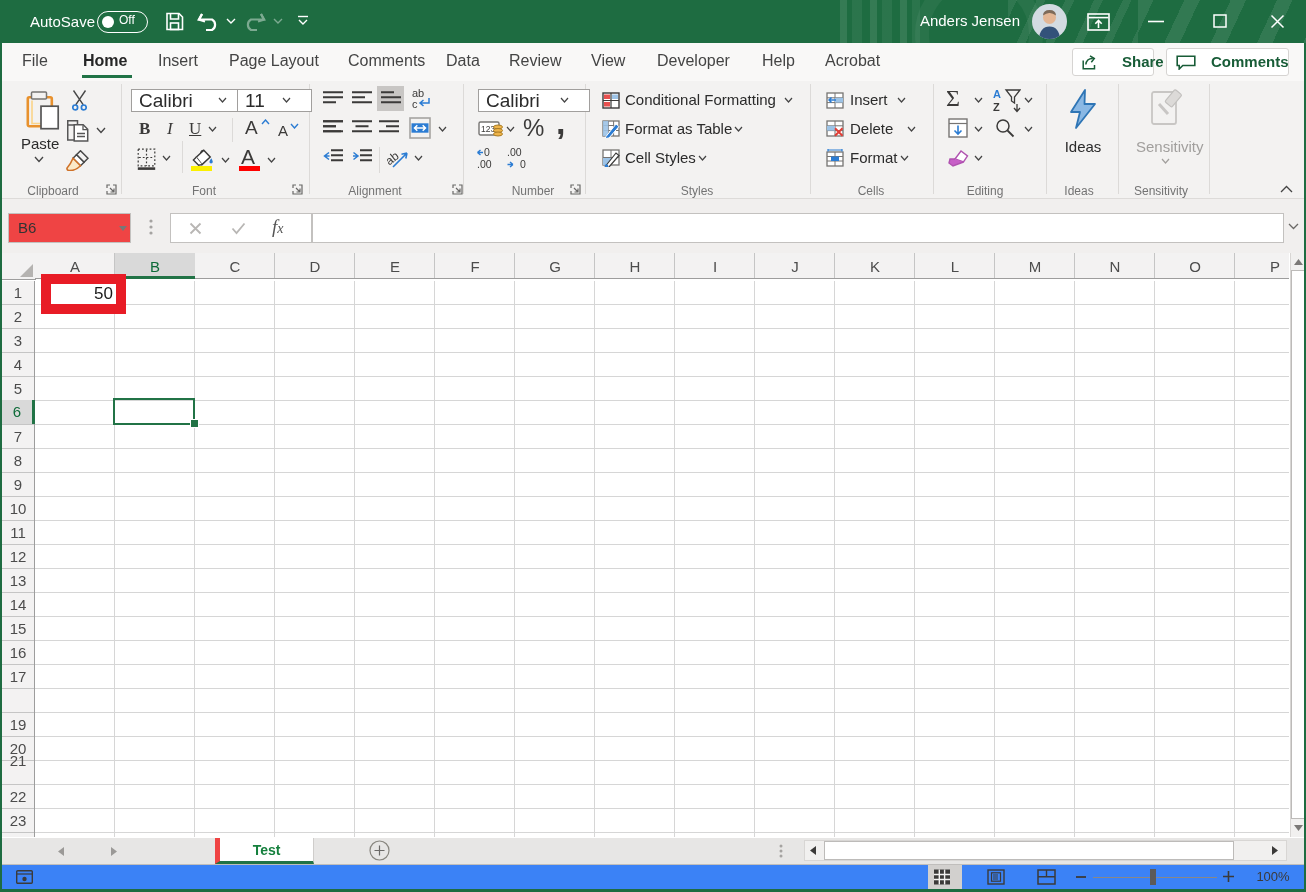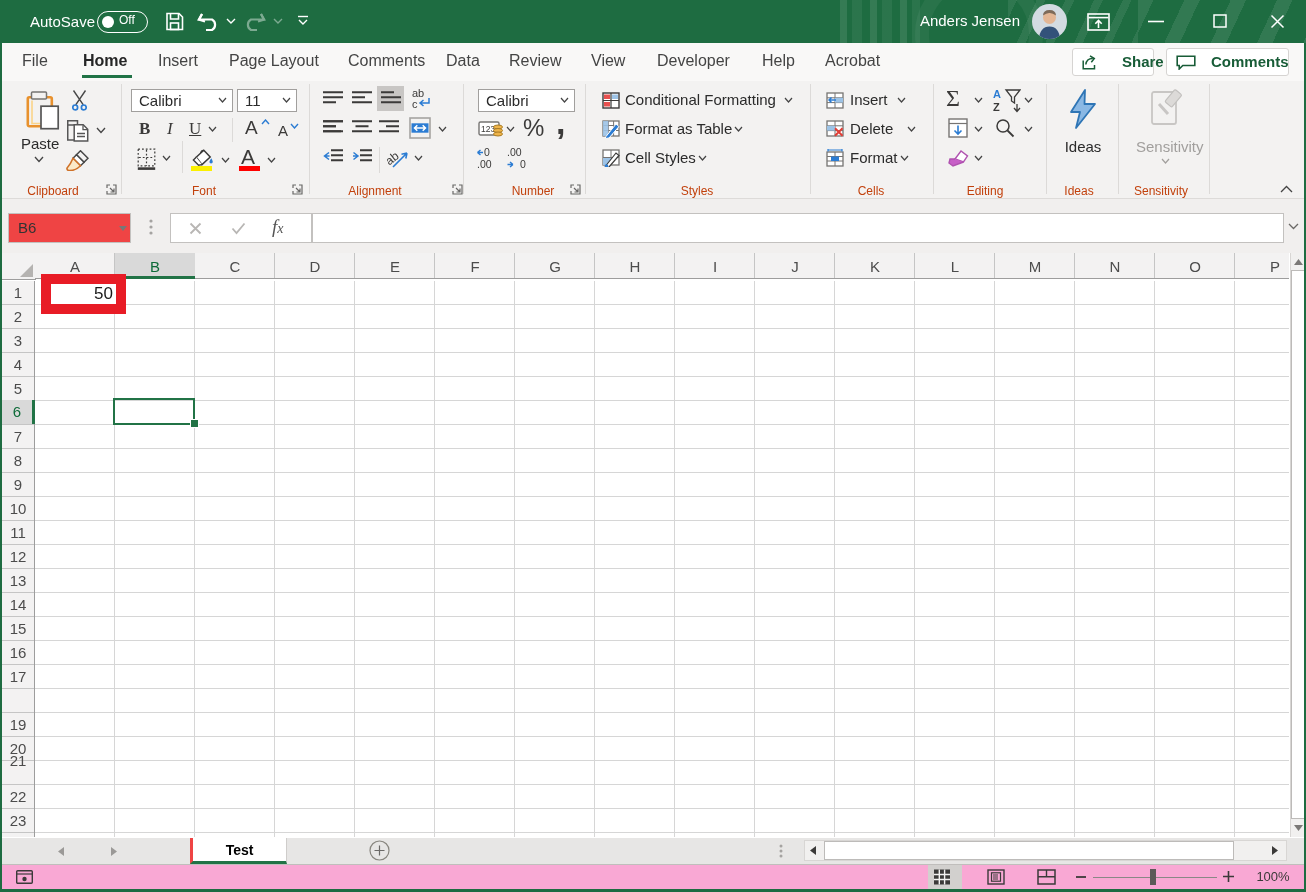--- a/index.html
+++ b/index.html
@@ -20,23 +20,23 @@
   
   #tabrow{left:2px;top:43px;width:1302px;height:38px;background:#f9f8f7;}
   .rtab{position:absolute;top:0;height:34px;line-height:36px;font-size:16px;color:#444;}
   #hometab{color:#262626;font-weight:700;}
   #homeunder{position:absolute;left:80px;top:32px;width:50px;height:3px;background:#217346;}
   .actionbtn{position:absolute;top:5px;height:26px;background:#fff;border:1px solid #d6d4d2;border-radius:3px;
              font-size:15px;font-weight:700;color:#185c37;line-height:26px;}
   
   #ribbon{left:2px;top:81px;width:1302px;height:117px;background:#f3f2f1;border-bottom:1px solid #dddbd9;}
   .gdiv{position:absolute;top:3px;width:1px;height:110px;background:#dcdad8;}
-  .glabel{position:absolute;top:103px;height:14px;line-height:14px;font-size:12px;color:#c2410c;text-align:center;}
+  .glabel{position:absolute;top:103px;height:14px;line-height:14px;font-size:12px;color:#737373;text-align:center;}
   .launch{position:absolute;top:102px;width:13px;height:13px;}
-  .combo{position:absolute;background:#fff;border:1px solid #a19f9d;font-size:15px;color:#2b2b2b;}
+  .combo{position:absolute;background:#fff;border:1px solid #a19f9d;font-size:19px;color:#2b2b2b;padding-left:15px;}
   .rbtxt{position:absolute;font-size:15px;color:#2b2b2b;}
   .alico{position:absolute;}
   
   #fbar{left:2px;top:199px;width:1302px;height:54px;background:#f1efee;}
   #namebox{position:absolute;left:6px;top:14px;width:121px;height:28px;background:#ef4444;border:1px solid #c3c1bf;}
   #fxbox{position:absolute;left:168px;top:14px;width:140px;height:28px;background:#fff;border:1px solid #c3c1bf;}
   #ffield{position:absolute;left:310px;top:14px;width:970px;height:28px;background:#fff;border:1px solid #c3c1bf;}
   
   #sheet{left:2px;top:253px;width:1287px;height:584px;background:#fff;}
   #corner{position:absolute;left:0;top:0;width:33px;height:26px;background:#f3f2f2;
@@ -48,21 +48,21 @@
   #rowhdr{position:absolute;left:0;top:28px;width:32px;height:556px;background:#f3f2f2;
      border-right:1px solid #9d9d9d;
      background-image:repeating-linear-gradient(to bottom,transparent 0 23px,#c5c5c5 23px 24px);}
   .rlab{position:absolute;left:0;width:32px;height:24px;line-height:24px;text-align:center;font-size:15px;color:#4c4c4c;}
   #cells{position:absolute;left:33px;top:28px;width:1254px;height:556px;background:
      repeating-linear-gradient(to right,transparent 0 79px,#d6d6d6 79px 80px),
      repeating-linear-gradient(to bottom,transparent 0 23px,#d6d6d6 23px 24px),#fff;}
   
   #vscroll{left:1290px;top:253px;width:14px;height:584px;background:#f1f0ef;border-left:1px solid #d8d6d4;}
   #tabsbar{left:2px;top:838px;width:1302px;height:26px;background:#e7e6e5;border-bottom:1px solid #c0bebc;}
-  #statusbar{left:2px;top:865px;width:1302px;height:24px;background:#f9a8d4;}
+  #statusbar{left:2px;top:865px;width:1302px;height:24px;background:#3b82f6;}
   
   #bleft{left:0;top:43px;width:2px;height:849px;background:#1e6c41;}
   #bright{left:1304px;top:43px;width:2px;height:849px;background:#1e6c41;}
   #bbottom{left:0;top:889px;width:1306px;height:3px;background:#1e6c41;}
 </style>
 </head>
 <body>
 <div id="app">
 
   <div class="abs" id="titlebar">
@@ -580,22 +580,22 @@
       </svg>
   </div>
 
   <div class="abs" id="tabsbar">
     <svg class="abs" style="left:55px;top:9px" width="8" height="9" viewBox="0 0 8 9">
         <path d="M7 0 L1 4.5 L7 9 Z" fill="#9b9997"></path>
       </svg>
     <svg class="abs" style="left:108px;top:9px" width="8" height="9" viewBox="0 0 8 9">
         <path d="M1 0 L7 4.5 L1 9 Z" fill="#9b9997"></path>
       </svg>
-    <div class="abs" style="left:188px;top:0;width:93px;height:23px;background:#fff;border-left:3px solid #ef4444;border-right:1px solid #cfcdcb;border-bottom:3px solid #217346;
-         text-align:center;line-height:24px;font-size:14px;font-weight:700;color:#000000;">Test</div>
+    <div class="abs" style="left:213px;top:0;width:93px;height:23px;background:#fff;border-left:5px solid #ef4444;border-right:1px solid #cfcdcb;border-bottom:3px solid #217346;
+         text-align:center;line-height:24px;font-size:14px;font-weight:700;color:#15803d;">Test</div>
     <svg class="abs" style="left:367px;top:2px" width="21" height="21" viewBox="0 0 21 21">
       <circle cx="10.5" cy="10.5" r="9.5" fill="none" stroke="#88867f" stroke-width="1.2"></circle>
       <path d="M10.5 5.5 V15.5 M5.5 10.5 H15.5" stroke="#6b6967" stroke-width="1.2"></path>
     </svg>
     <svg class="abs" style="left:777px;top:6px" width="4" height="14" viewBox="0 0 4 14">
       <circle cx="2" cy="2" r="1.5" fill="#a5a3a1"></circle>
         <circle cx="2" cy="7" r="1.5" fill="#a5a3a1"></circle>
         <circle cx="2" cy="12" r="1.5" fill="#a5a3a1"></circle>
     </svg>
 

